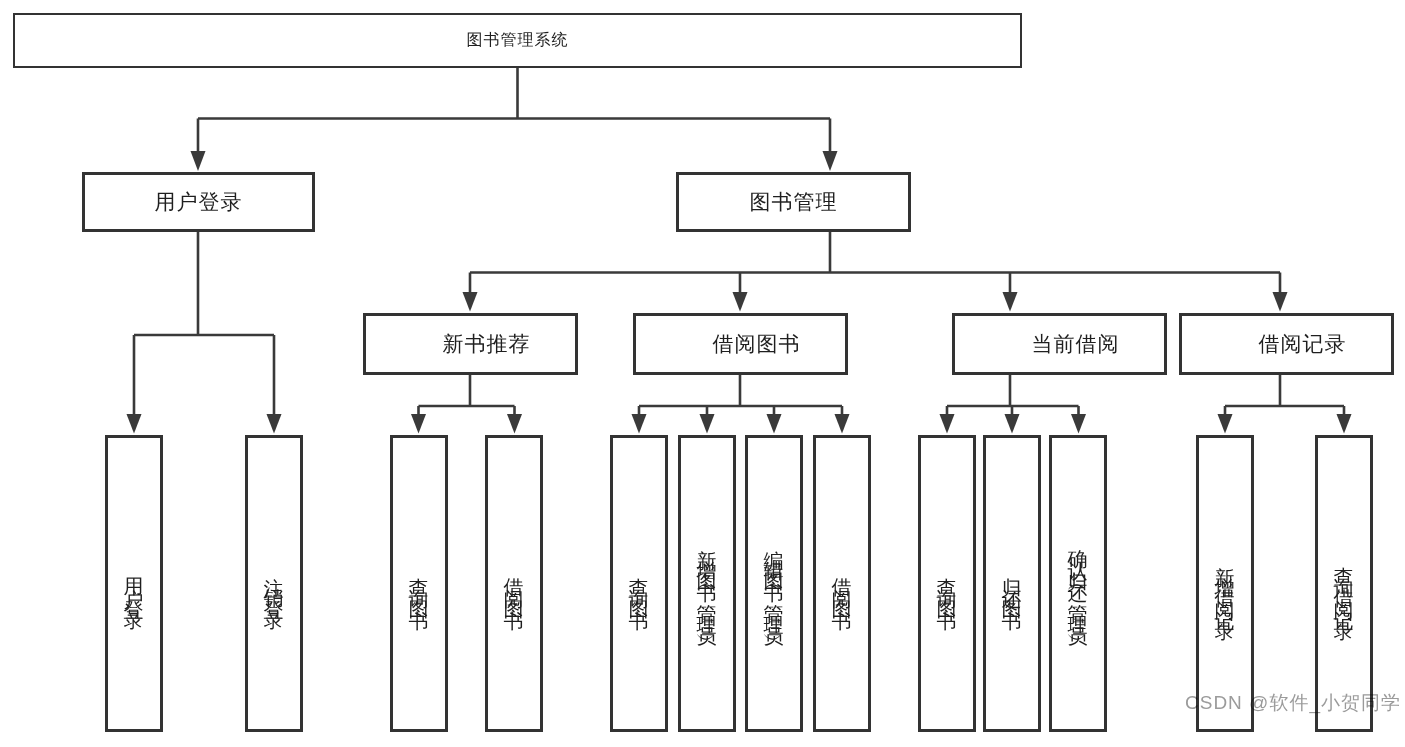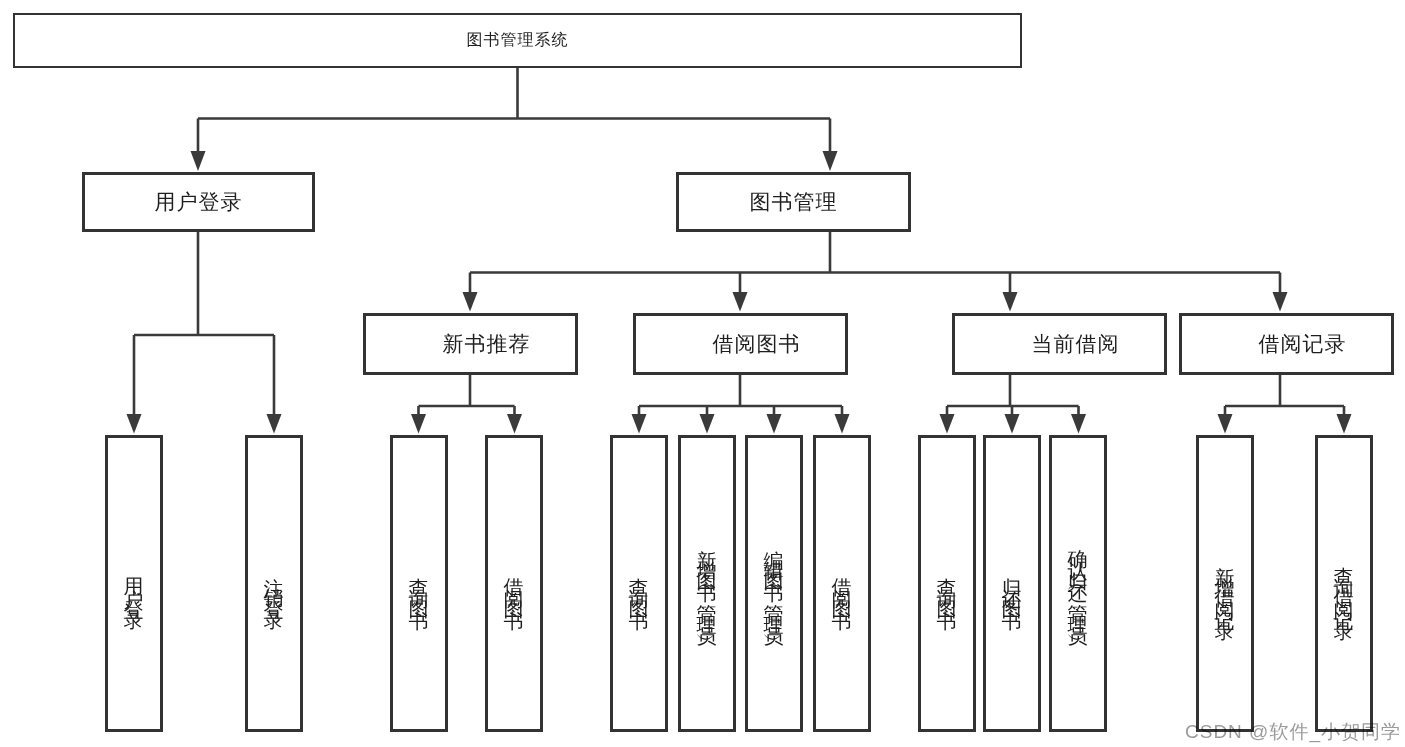--- a/index.html
+++ b/index.html
@@ -15,21 +15,21 @@
   }
   .root{left:13px;top:13px;width:1009px;height:55px;border-width:2px;font-size:16px;}
   .lvl2{top:172px;height:60px;}
   .lvl3{top:313px;height:62px;width:215px;padding-left:32px;}
   .vbox{
     top:435px;width:58px;height:297px;
     writing-mode:vertical-rl;text-orientation:mixed;
     font-size:20px;letter-spacing:11px;line-height:1;
   }
   #watermark{
-    position:absolute;left:1185px;top:719px;width:220px;z-index:5;
+    position:absolute;left:1185px;top:690px;width:220px;z-index:5;
     font-size:19px;letter-spacing:1px;color:#9b9b9b;white-space:nowrap;
     mix-blend-mode:multiply;
   }
 </style>
 </head>
 <body>
 
 <div id="stage">
 
   <svg id="wires" viewBox="0 0 1405 747" xmlns="http://www.w3.org/2000/svg">

